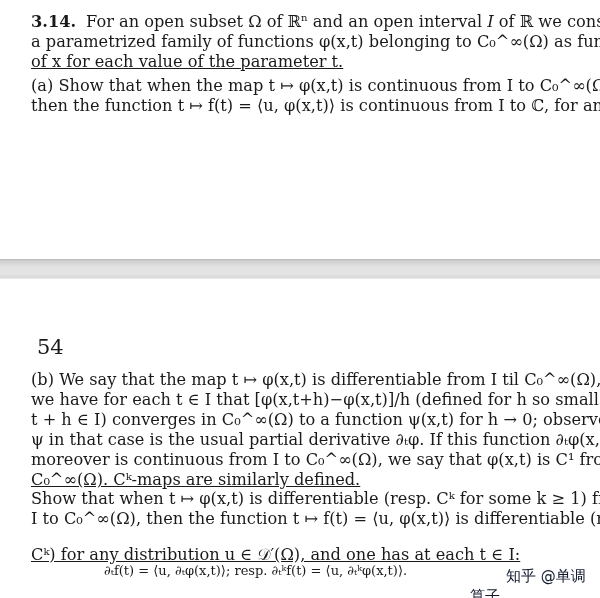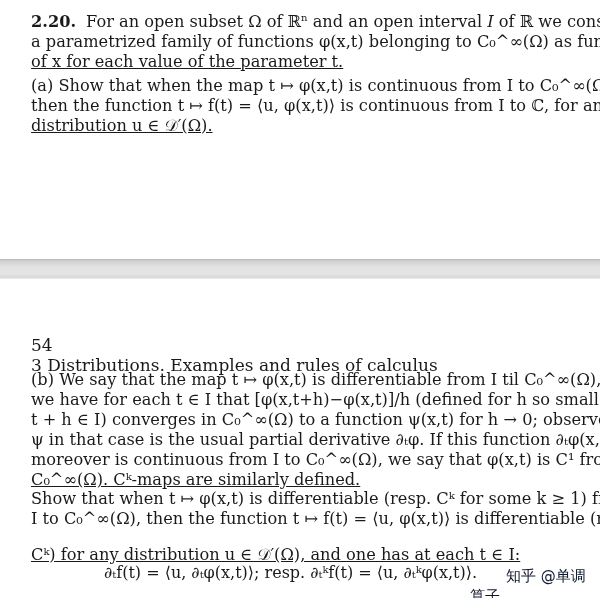--- a/index.html
+++ b/index.html
@@ -8,45 +8,43 @@
   .page { position:absolute; left:0; width:600px; background:#fff; }
   .page-top { top:0; height:259px; }
   .page-bottom { top:279px; height:319px; }
   .divider { position:absolute; left:0; top:259px; width:600px; height:20px;
              background:linear-gradient(#b9b9b9 0px,#d0d0d0 2px,#e2e2e2 8px,#e4e4e4 15px,#d8d8d8 18px,#eaeaea 20px); }
   .line { position:absolute; left:31px; width:545px; font-size:16.2px; line-height:20px;
           white-space:nowrap; text-align:justify; text-align-last:justify; }
   .line.last { text-align-last:left;text-decoration:underline; }
   .num { font-weight:bold; margin-right:10px; }
   i { font-style:italic; }
-  .header { position:absolute; top:335px; left:31px; width:545px; font-size:17px;
-            display:flex; justify-content:space-between;flex-direction:column; }
-  .eq { position:absolute; top:563px; left:104px; font-size:16px; white-space:nowrap; }
+  .header { position:absolute; top:335px; left:37px; width:545px; font-size:21px;
+            display:flex; justify-content:space-between; }
+  .eq { position:absolute; top:563px; left:104px; font-size:13px; white-space:nowrap; }
   .watermark { color:#0f172a; font-family:"DejaVu Sans",sans-serif; font-size:15px;margin-left:36px; }
   sup, sub { font-size:10px; line-height:0; }
 </style>
 </head>
 <body>
 
 <div class="page page-top">
-  <div class="line" style="top:12px"><span class="num">2.20.</span><span>For an open subset Ω of ℝ<sup>n</sup> and an open interval <i>I</i> of ℝ we consider</span></div>
+  <div class="line" style="top:12px"><span class="num">3.14.</span><span>For an open subset Ω of ℝ<sup>n</sup> and an open interval <i>I</i> of ℝ we consider</span></div>
   <div class="line" style="top:32px">a parametrized family of functions φ(x,t) belonging to C₀^∞(Ω) as functions</div>
   <div class="line last" style="top:52px">of x for each value of the parameter t.</div>
   <div class="line" style="top:76px">(a) Show that when the map t ↦ φ(x,t) is continuous from I to C₀^∞(Ω),</div>
   <div class="line" style="top:96px">then the function t ↦ f(t) = ⟨u, φ(x,t)⟩ is continuous from I to ℂ, for any</div>
-  <div class="line last" style="top:116px">distribution u ∈ 𝒟′(Ω).</div>
 </div>
 
 <div class="divider"></div>
 
 <div class="page page-bottom"></div>
 
 <div class="header">
   <span>54</span>
-  <span>3  Distributions. Examples and rules of calculus</span>
 </div>
 
 <div class="line" style="top:370px">(b) We say that the map t ↦ φ(x,t) is differentiable from I til C₀^∞(Ω), when</div>
 <div class="line" style="top:390px">we have for each t ∈ I that [φ(x,t+h)−φ(x,t)]/h (defined for h so small that</div>
 <div class="line" style="top:410px">t + h ∈ I) converges in C₀^∞(Ω) to a function ψ(x,t) for h → 0; observe that</div>
 <div class="line" style="top:430px">ψ in that case is the usual partial derivative ∂ₜφ. If this function ∂ₜφ(x,t)</div>
 <div class="line" style="top:450px">moreover is continuous from I to C₀^∞(Ω), we say that φ(x,t) is C¹ from I to</div>
 <div class="line last" style="top:470px">C₀^∞(Ω). Cᵏ-maps are similarly defined.</div>
 <div class="line" style="top:489px">Show that when t ↦ φ(x,t) is differentiable (resp. Cᵏ for some k ≥ 1) from</div>
 <div class="line" style="top:509px">I to C₀^∞(Ω), then the function t ↦ f(t) = ⟨u, φ(x,t)⟩ is differentiable (resp.</div>

